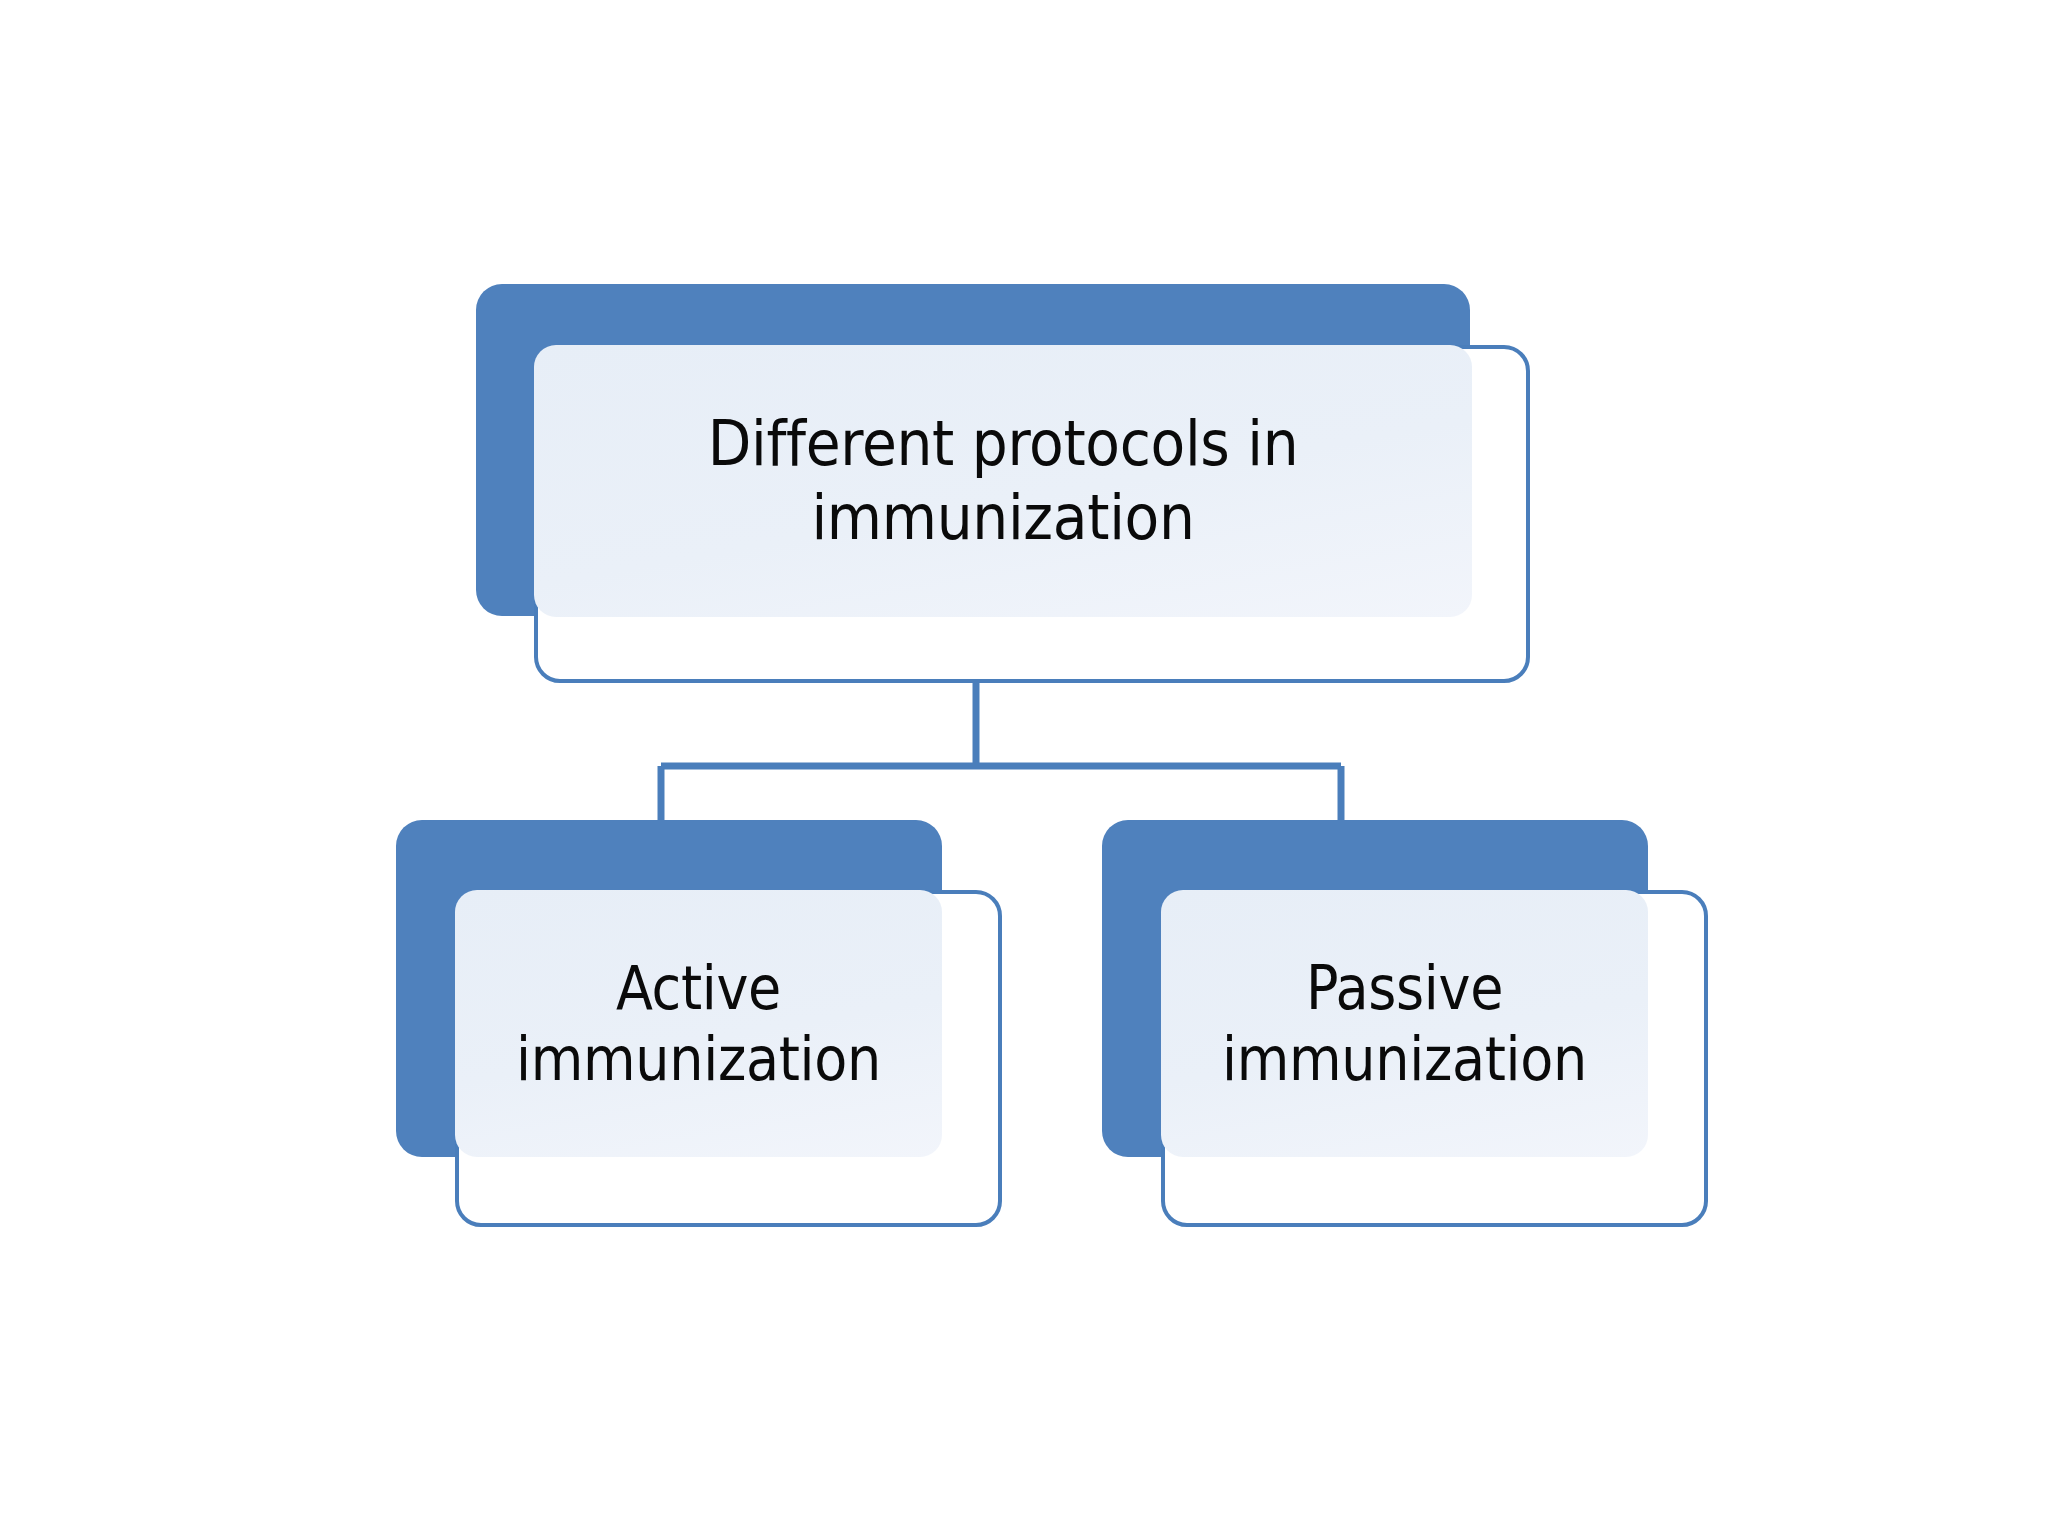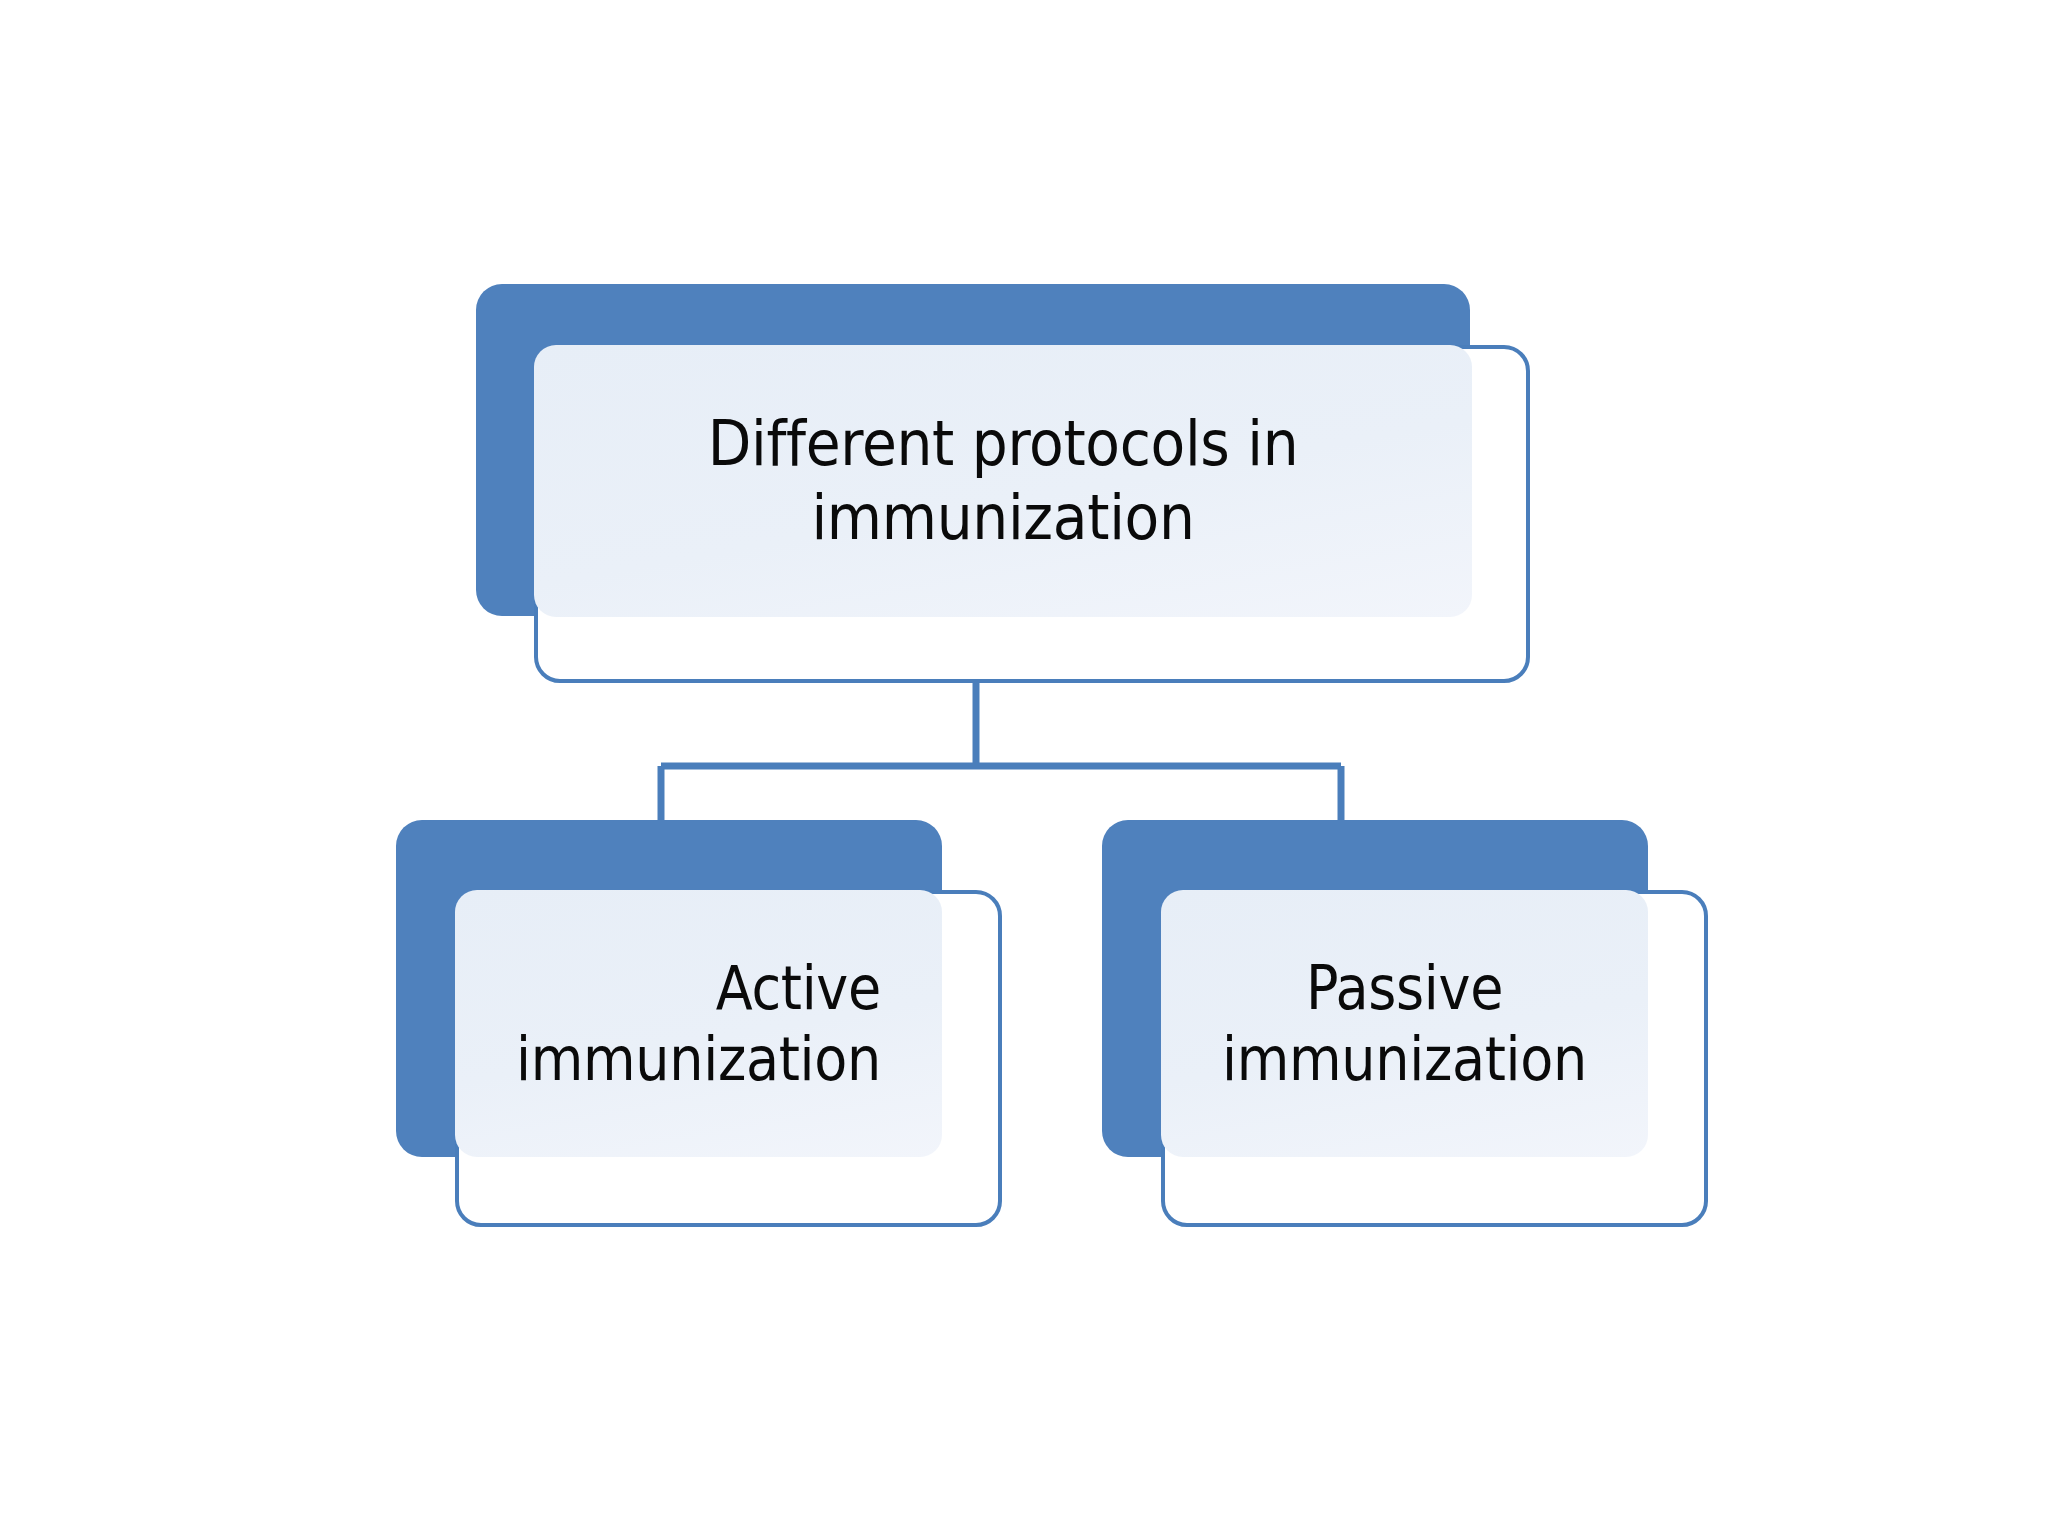--- a/index.html
+++ b/index.html
@@ -80,21 +80,21 @@
   #node-root { left: 0; top: 0; width: 2048px; height: 1536px; }
   #node-root .plate-solid   { left: 476px; top: 284px; width: 994px; height: 332px; }
   #node-root .plate-outline { left: 534px; top: 345px; width: 996px; height: 338px; }
   #node-root .plate-face    { left: 534px; top: 345px; width: 938px; height: 272px; padding: 16px 34px; }
   #node-root .node-label    { font-size: 63px; }
 
   
   #node-active { left: 0; top: 0; width: 2048px; height: 1536px; }
   #node-active .plate-solid   { left: 396px; top: 820px; width: 546px; height: 337px; }
   #node-active .plate-outline { left: 455px; top: 890px; width: 547px; height: 337px; }
-  #node-active .plate-face    { left: 455px; top: 890px; width: 487px; height: 267px; padding: 0 14px; text-align: right; }
+  #node-active .plate-face    { left: 455px; top: 890px; width: 487px; height: 267px; padding: 0 14px; }
   #node-active .node-label    { font-size: 60px; }
 
   
   #node-passive { left: 12px; top: 0; width: 2048px; height: 1536px; padding-left: 32px; }
   #node-passive .plate-solid   { left: 1090px; top: 820px; width: 546px; height: 337px; }
   #node-passive .plate-outline { left: 1149px; top: 890px; width: 547px; height: 337px; }
   #node-passive .plate-face    { left: 1149px; top: 890px; width: 487px; height: 267px; padding: 0 14px; }
   #node-passive .node-label    { font-size: 60px; }
 </style>
 </head>

